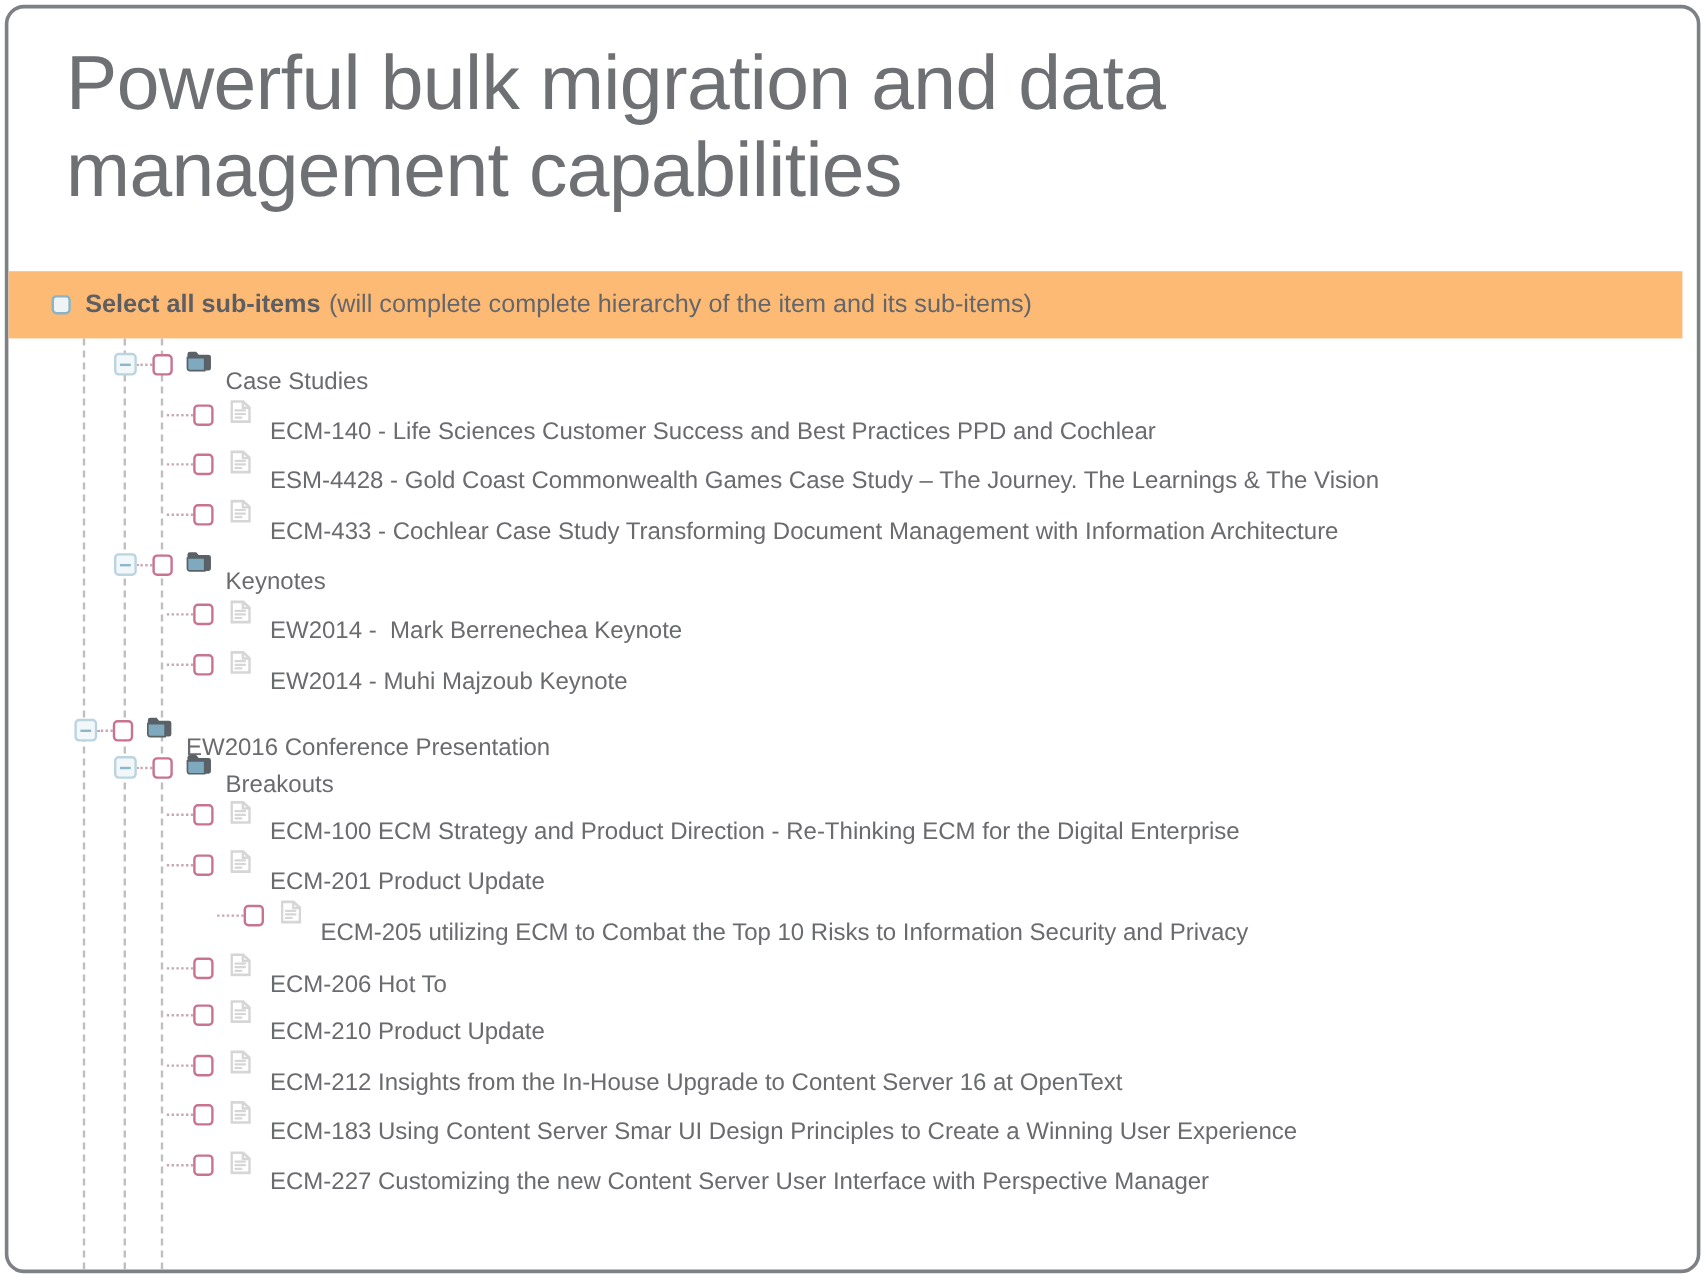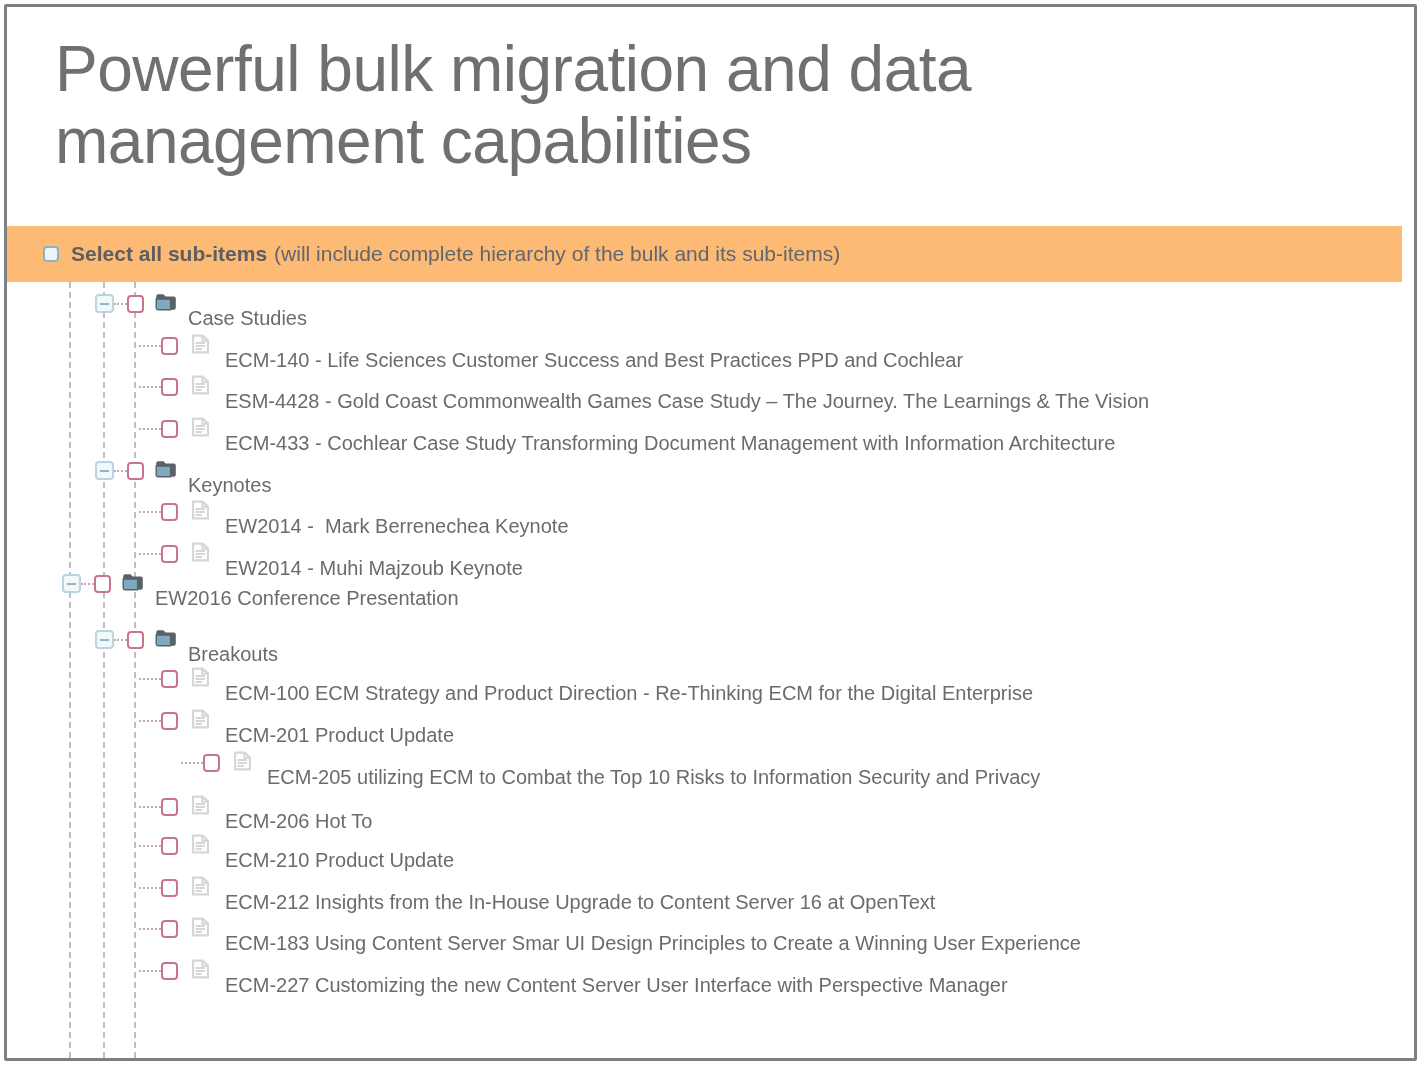--- a/index.html
+++ b/index.html
@@ -7,21 +7,21 @@
     margin: 0; padding: 0;
     width: 1421px; height: 1065px;
     background: #ffffff;
     font-family: "Liberation Sans", sans-serif;
   }
   #frame {
     position: absolute;
     left: 4px; top: 4px;
     width: 1413px; height: 1057px;
     border: 3px solid #7e8085;
-    border-radius: 2px;
+    border-radius: 16px;
     background: #ffffff;
     overflow: hidden;
   }
 
   
   #title-area {
     padding: 26px 40px 0 48px;
     height: 211px;
   }
   #page-title {
@@ -155,21 +155,21 @@
 <div id="frame">
 
   <div id="title-area">
     <h1 id="page-title">Powerful bulk migration and data
 management capabilities</h1>
   </div>
 
   <div id="selectall-bar">
     <span class="cb-blue"></span>
     <span id="selectall-strong">Select all sub-items</span>
-    <span id="selectall-note">(will include complete hierarchy of the bulk and its sub-items)</span>
+    <span id="selectall-note">(will complete complete hierarchy of the item and its sub-items)</span>
   </div>
 
   <div id="tree">
     <div class="rail r0"></div>
     <div class="rail r1"></div>
     <div class="rail r2"></div>
 
   <div class="row folder" style="top: 1px;">
         <span class="spacer" style="width:88px"></span>
         <span class="expander"></span>
@@ -256,21 +256,21 @@
         <span class="cb-rose"></span>
         <span class="spacer gap-lg"></span>
         <span class="doc-icon"><svg width="17" height="20" viewBox="0 0 17 20">
             <path d="M1 1.6h9.6L16 6.6v11.8H1z" fill="#ffffff" stroke="#d6d6d6" stroke-width="2.2"></path>
             <path d="M10.4 1.8v5h5.2" fill="none" stroke="#d6d6d6" stroke-width="2"></path>
             <path d="M4.2 9h8M4.2 12h8M4.2 15h5" stroke="#d6d6d6" stroke-width="1.8" stroke-linecap="round"></path>
           </svg></span>
         <span class="spacer" style="width:16px"></span>
         <span class="row-label">EW2014 - Muhi Majzoub Keynote</span>
       </div>
-      <div class="row folder" style="top: 281px;">
+      <div class="row folder" style="top: 306px;">
         <span class="spacer" style="width:55px"></span>
         <span class="expander"></span>
         <span class="dots"></span>
         <span class="cb-rose"></span>
         <span class="spacer gap-md"></span>
         <span class="folder-icon"><svg width="22" height="18" viewBox="0 0 22 18">
             <path d="M1.2 3.2a2 2 0 0 1 2-2h5.3l2.1 2.4h8.2a2 2 0 0 1 2 2v9.2a2 2 0 0 1-2 2H3.2a2 2 0 0 1-2-2z" fill="#5a6167"></path>
             <path d="M1.2 6.0h14.4v10.8H3.2a2 2 0 0 1-2-2z" fill="#7fa9be"></path>
             <path d="M1.2 6.0h14.4v10.8H3.2a2 2 0 0 1-2-2z" fill="none" stroke="#5a6167" stroke-width="1.4"></path>
           </svg></span>

